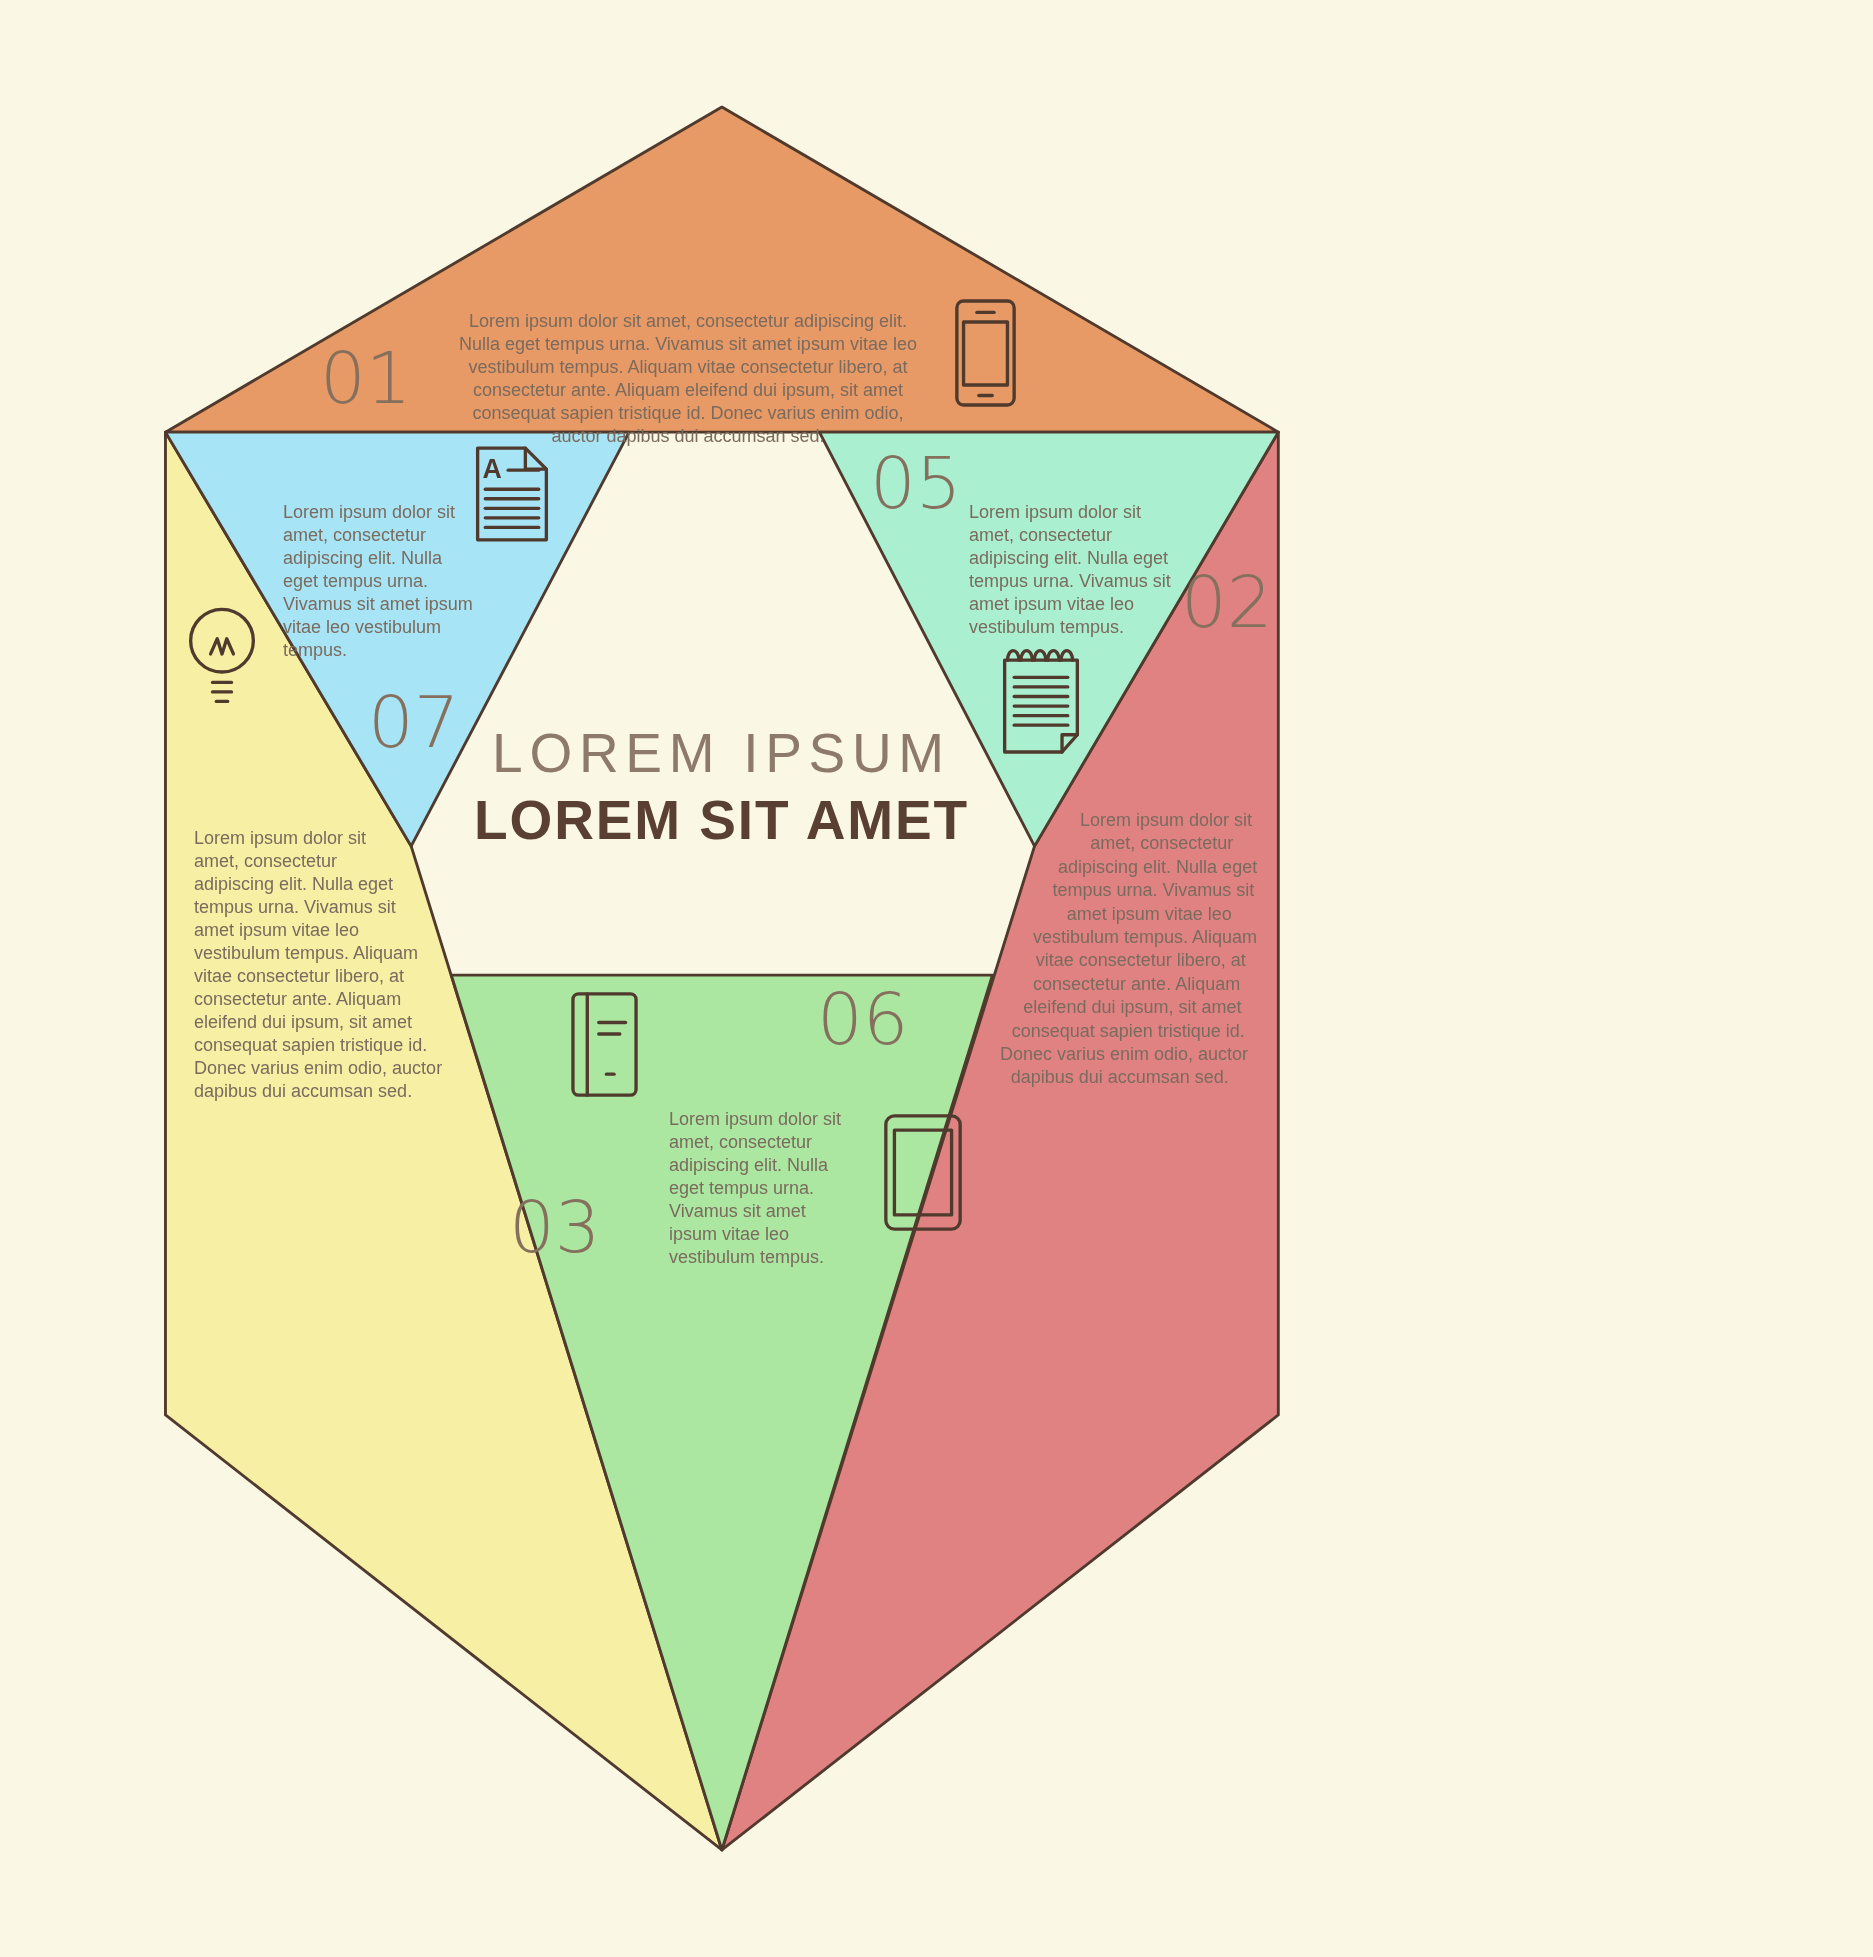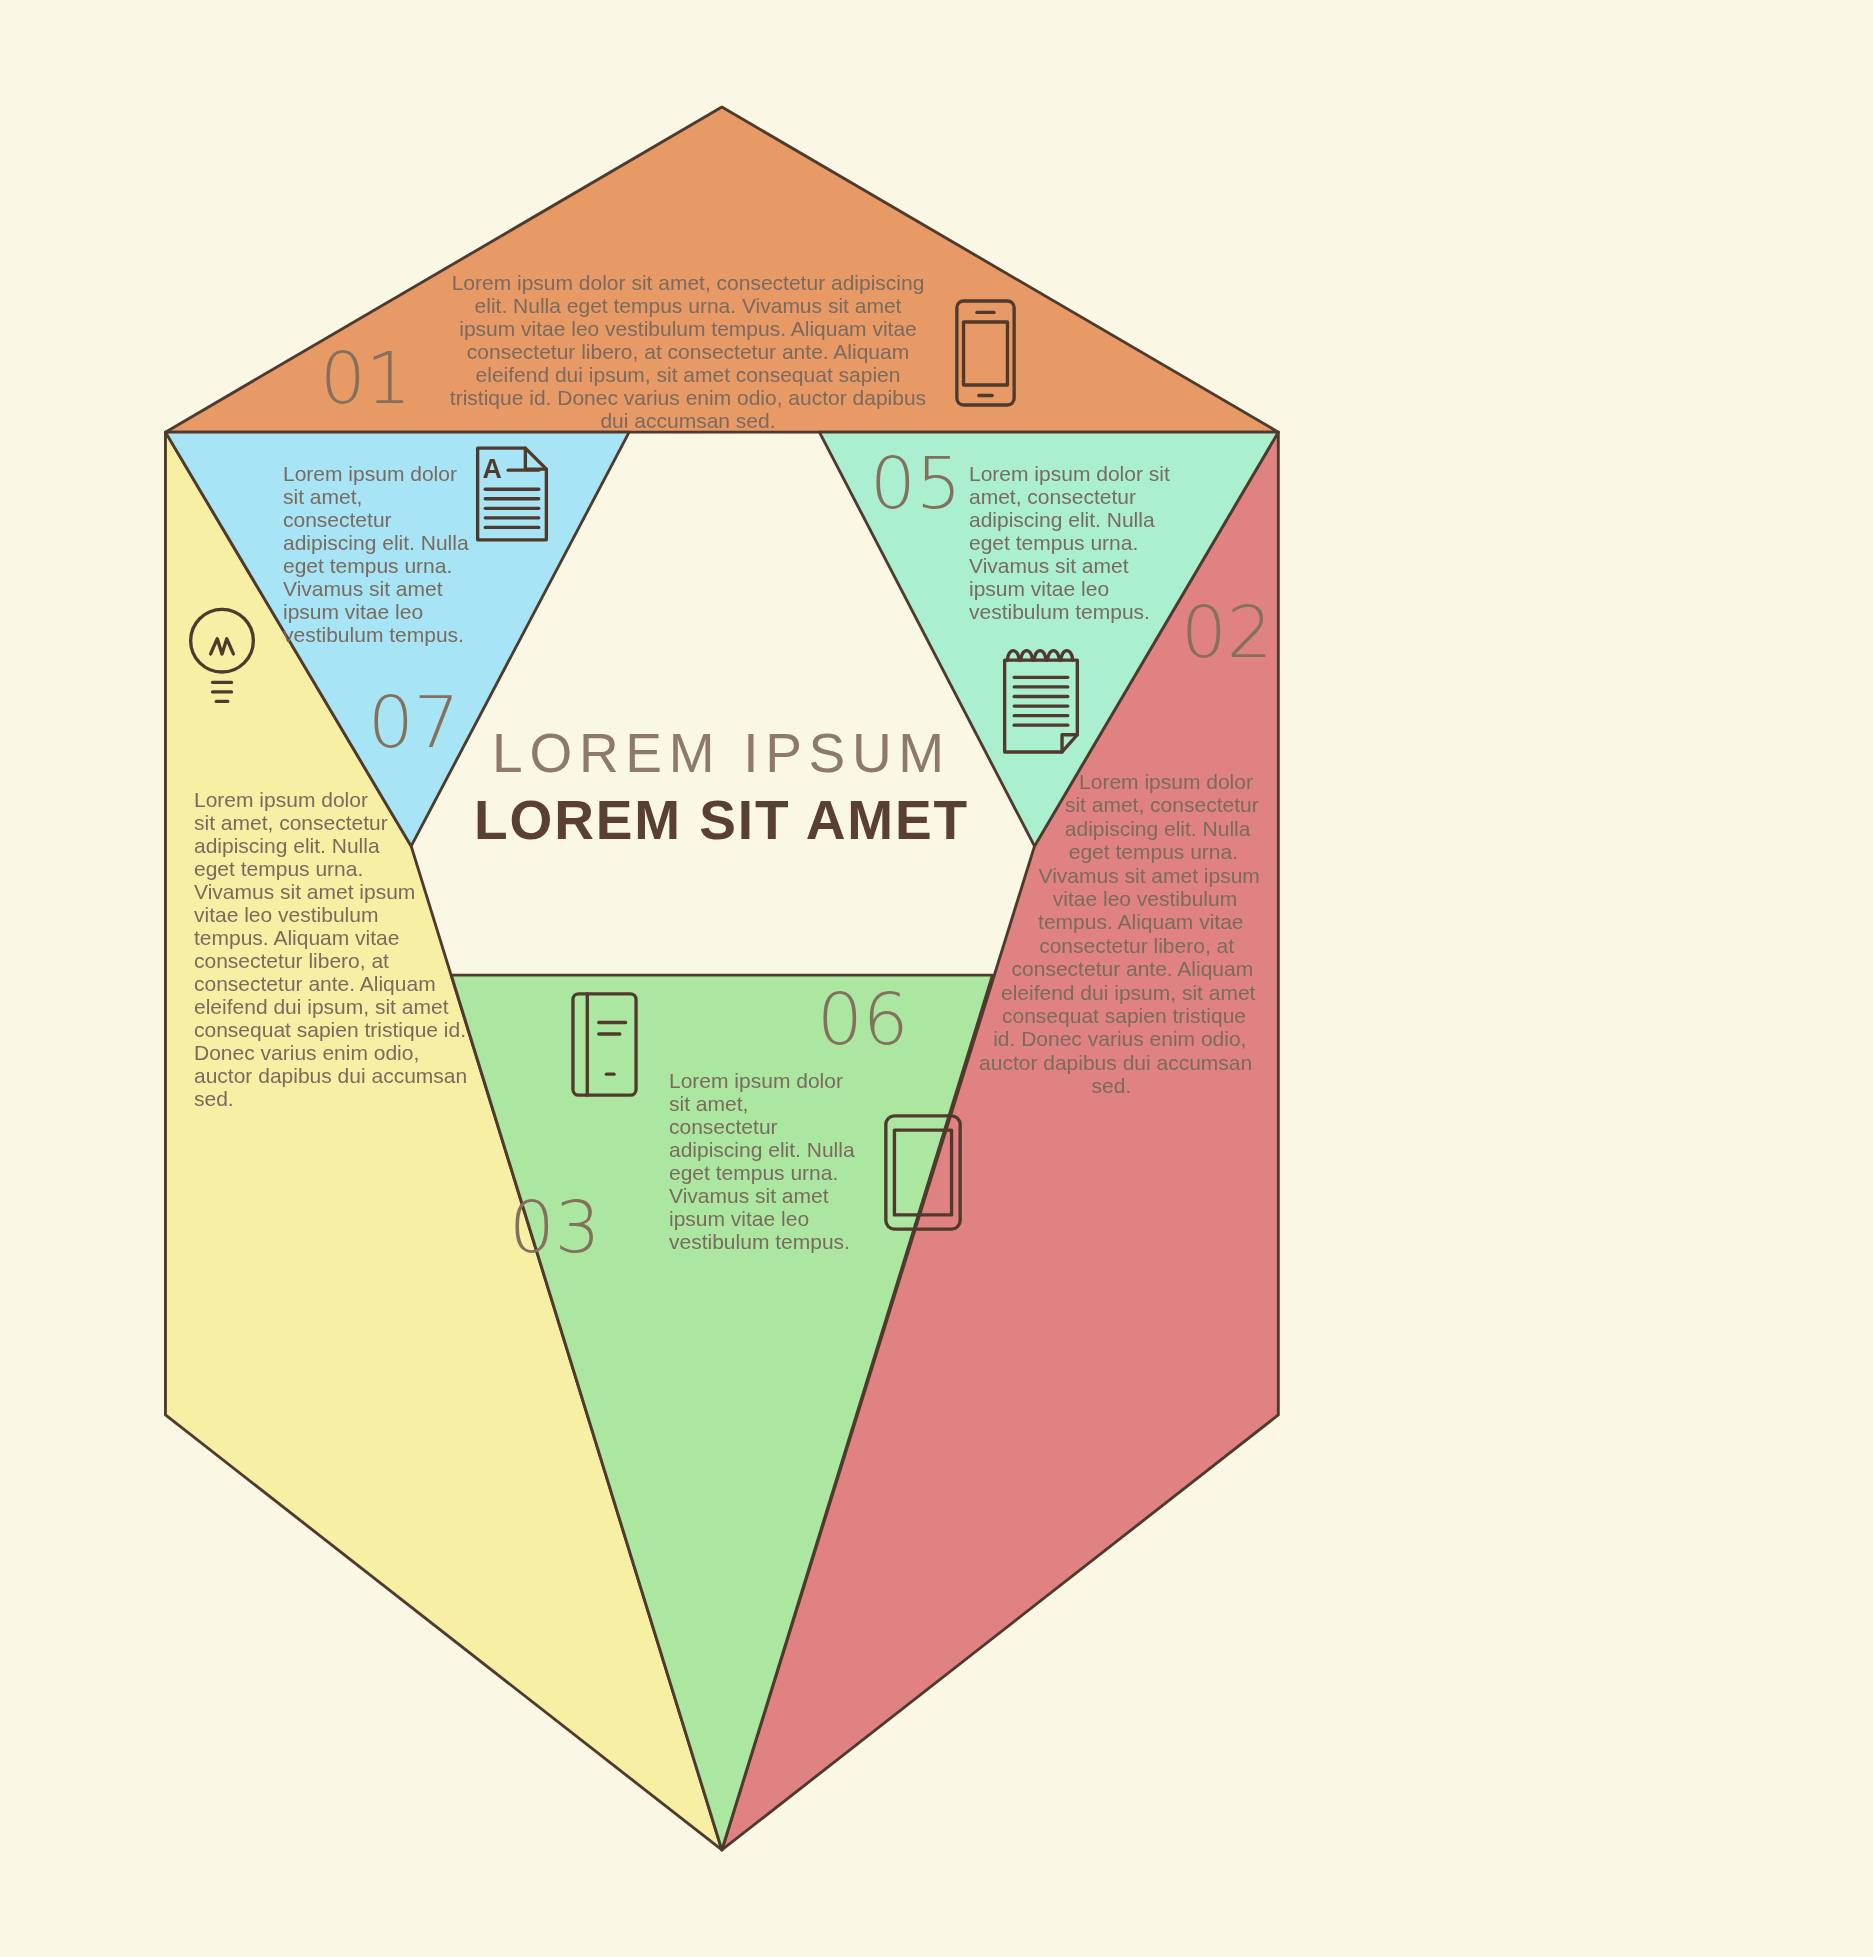--- a/index.html
+++ b/index.html
@@ -11,43 +11,44 @@
     position:relative;
     width:1874px;height:1958px;
     background:var(--background,#FAF7E4);
     overflow:hidden;
   }
   .hex{position:absolute;left:0;top:0;width:1874px;height:1958px;}
   .hex polygon{stroke-width:3;stroke-linejoin:round;}
 
   .txt{
     position:absolute;
-    font-size:21px;line-height:23px;
+    font-size:18px;line-height:23px;
     color:var(--body-text,#7A6B5E);
+    margin-top:39px;
   }
   .txt-01{left:449px;top:271px;width:478px;text-align:center;}
   .txt-04{left:283px;top:462px;width:191px;text-align:left;}
   .txt-05{left:969px;top:462px;width:210px;text-align:left;}
   .txt-03{left:194px;top:788px;width:317px;height:335px;text-align:left;}
   .txt-02{left:959px;top:770px;width:301px;height:315px;text-align:center;line-height:23.4px;}
   .txt-06{left:669px;top:1069px;width:186px;text-align:left;}
 
   
   .slope-r{float:right;width:117px;height:335px;shape-outside:polygon(0 0,100% 0,100% 100%);}
   .slope-l{float:left;width:113px;height:315px;shape-outside:polygon(0 0,100% 0,0 100%);}
 
   .num{
     position:absolute;
     font-family:"DejaVu Sans",sans-serif;
     font-weight:200;
     font-size:72px;line-height:1;
     color:var(--number,#85705E);
   }
   .num-01{left:320px;top:342px;}
-  .num-02{left:1181px;top:596px;}
+  .num-02{left:1181px;top:566px;}
   .num-03{left:509px;top:1191px;}
   .num-04{left:368px;top:686px;}
   .num-05{left:870px;top:447px;}
   .num-06{left:817px;top:983px;}
 
   .title-light{
     position:absolute;left:387px;top:726px;width:669px;
     text-align:center;
     font-size:55px;line-height:1;letter-spacing:6.7px;
     font-weight:200;

